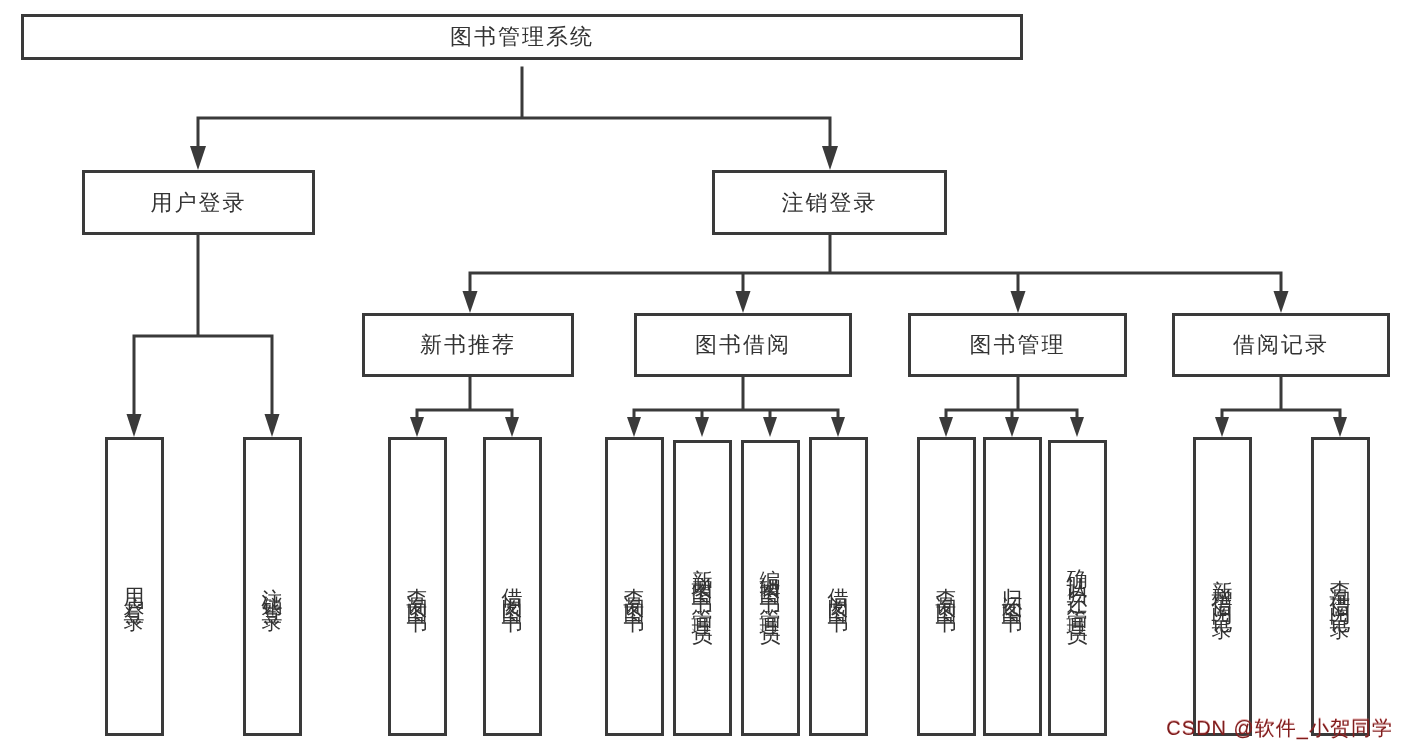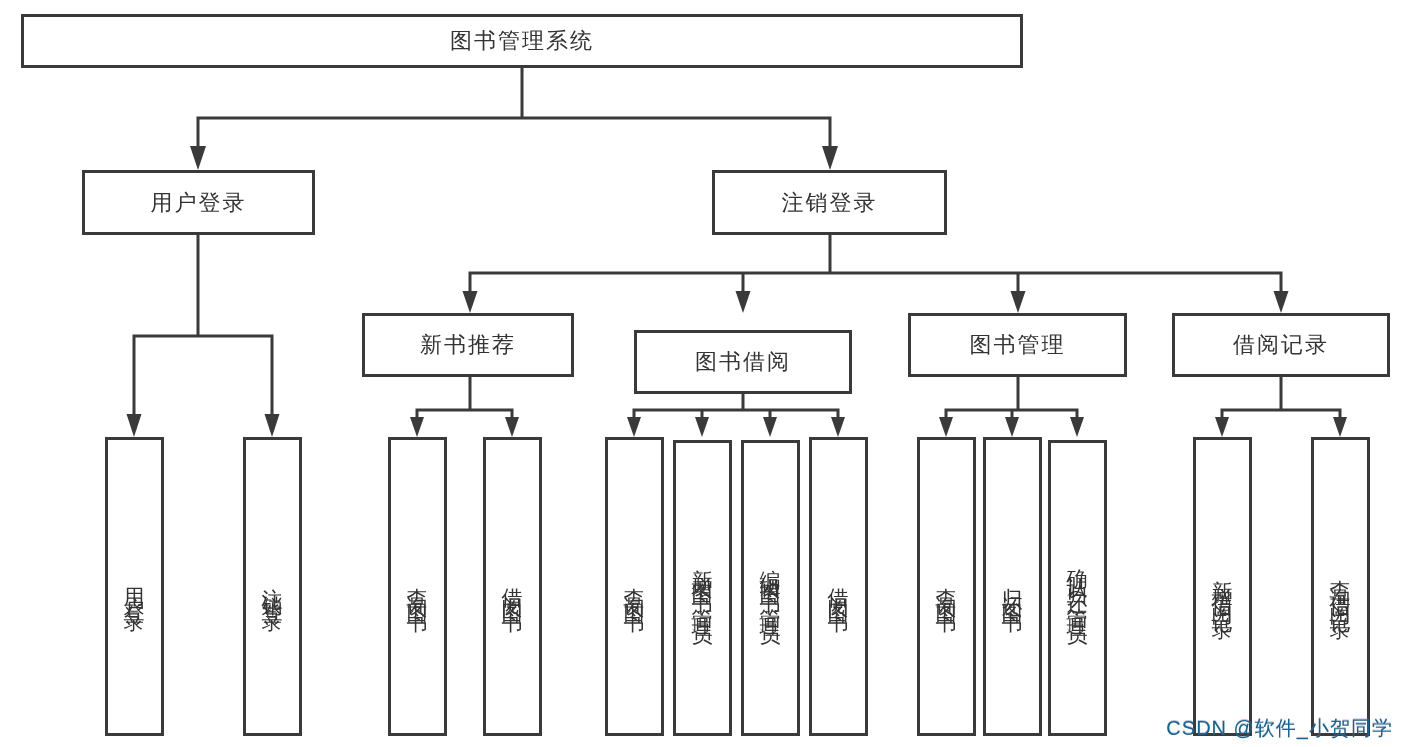--- a/index.html
+++ b/index.html
@@ -43,21 +43,21 @@
     letter-spacing: 8px;
     line-height: 1.1;
     white-space: nowrap;
   }
   .watermark {
     position: absolute;
     right: 12px;
     bottom: 5px;
     font-size: 20px;
     letter-spacing: 1px;
-    color: #0369a1;
+    color: #7f1d1d;
     text-shadow: 0 -1px 0 rgba(205, 80, 80, 0.45);
     z-index: 5;
   }
 </style>
 </head>
 <body>
 
 <div class="canvas">
 
   <svg class="connectors" viewBox="0 0 1405 747" xmlns="http://www.w3.org/2000/svg">
@@ -103,35 +103,35 @@
       <polygon points="1070,417 1084,417 1077,437"></polygon>
     </g>
 
     <g>
       <path d="M1281 377 V410 M1222 410 H1340 M1222 410 V420 M1340 410 V420"></path>
       <polygon points="1215,417 1229,417 1222,437"></polygon>
       <polygon points="1333,417 1347,417 1340,437"></polygon>
     </g>
   </svg>
 
-  <div class="box" style="left:21px; top:14px; width:1002px; height:54px;">
+  <div class="box" style="left:21px; top:14px; width:1002px; height:46px;">
     <span>图书管理系统</span>
   </div>
 
   <div class="box" style="left:82px; top:170px; width:233px; height:65px;">
     <span>用户登录</span>
   </div>
   <div class="box" style="left:712px; top:170px; width:235px; height:65px;">
     <span>注销登录</span>
   </div>
 
   <div class="box" style="left:362px; top:313px; width:212px; height:64px;">
     <span>新书推荐</span>
   </div>
-  <div class="box" style="left:634px; top:330px; width:218px; height:64px;">
+  <div class="box" style="left:634px; top:313px; width:218px; height:64px;">
     <span>图书借阅</span>
   </div>
   <div class="box" style="left:908px; top:313px; width:219px; height:64px;">
     <span>图书管理</span>
   </div>
   <div class="box" style="left:1172px; top:313px; width:218px; height:64px;">
     <span>借阅记录</span>
   </div>
 
   <div class="box vert" style="left:105px; top:437px; width:59px; height:299px;">

